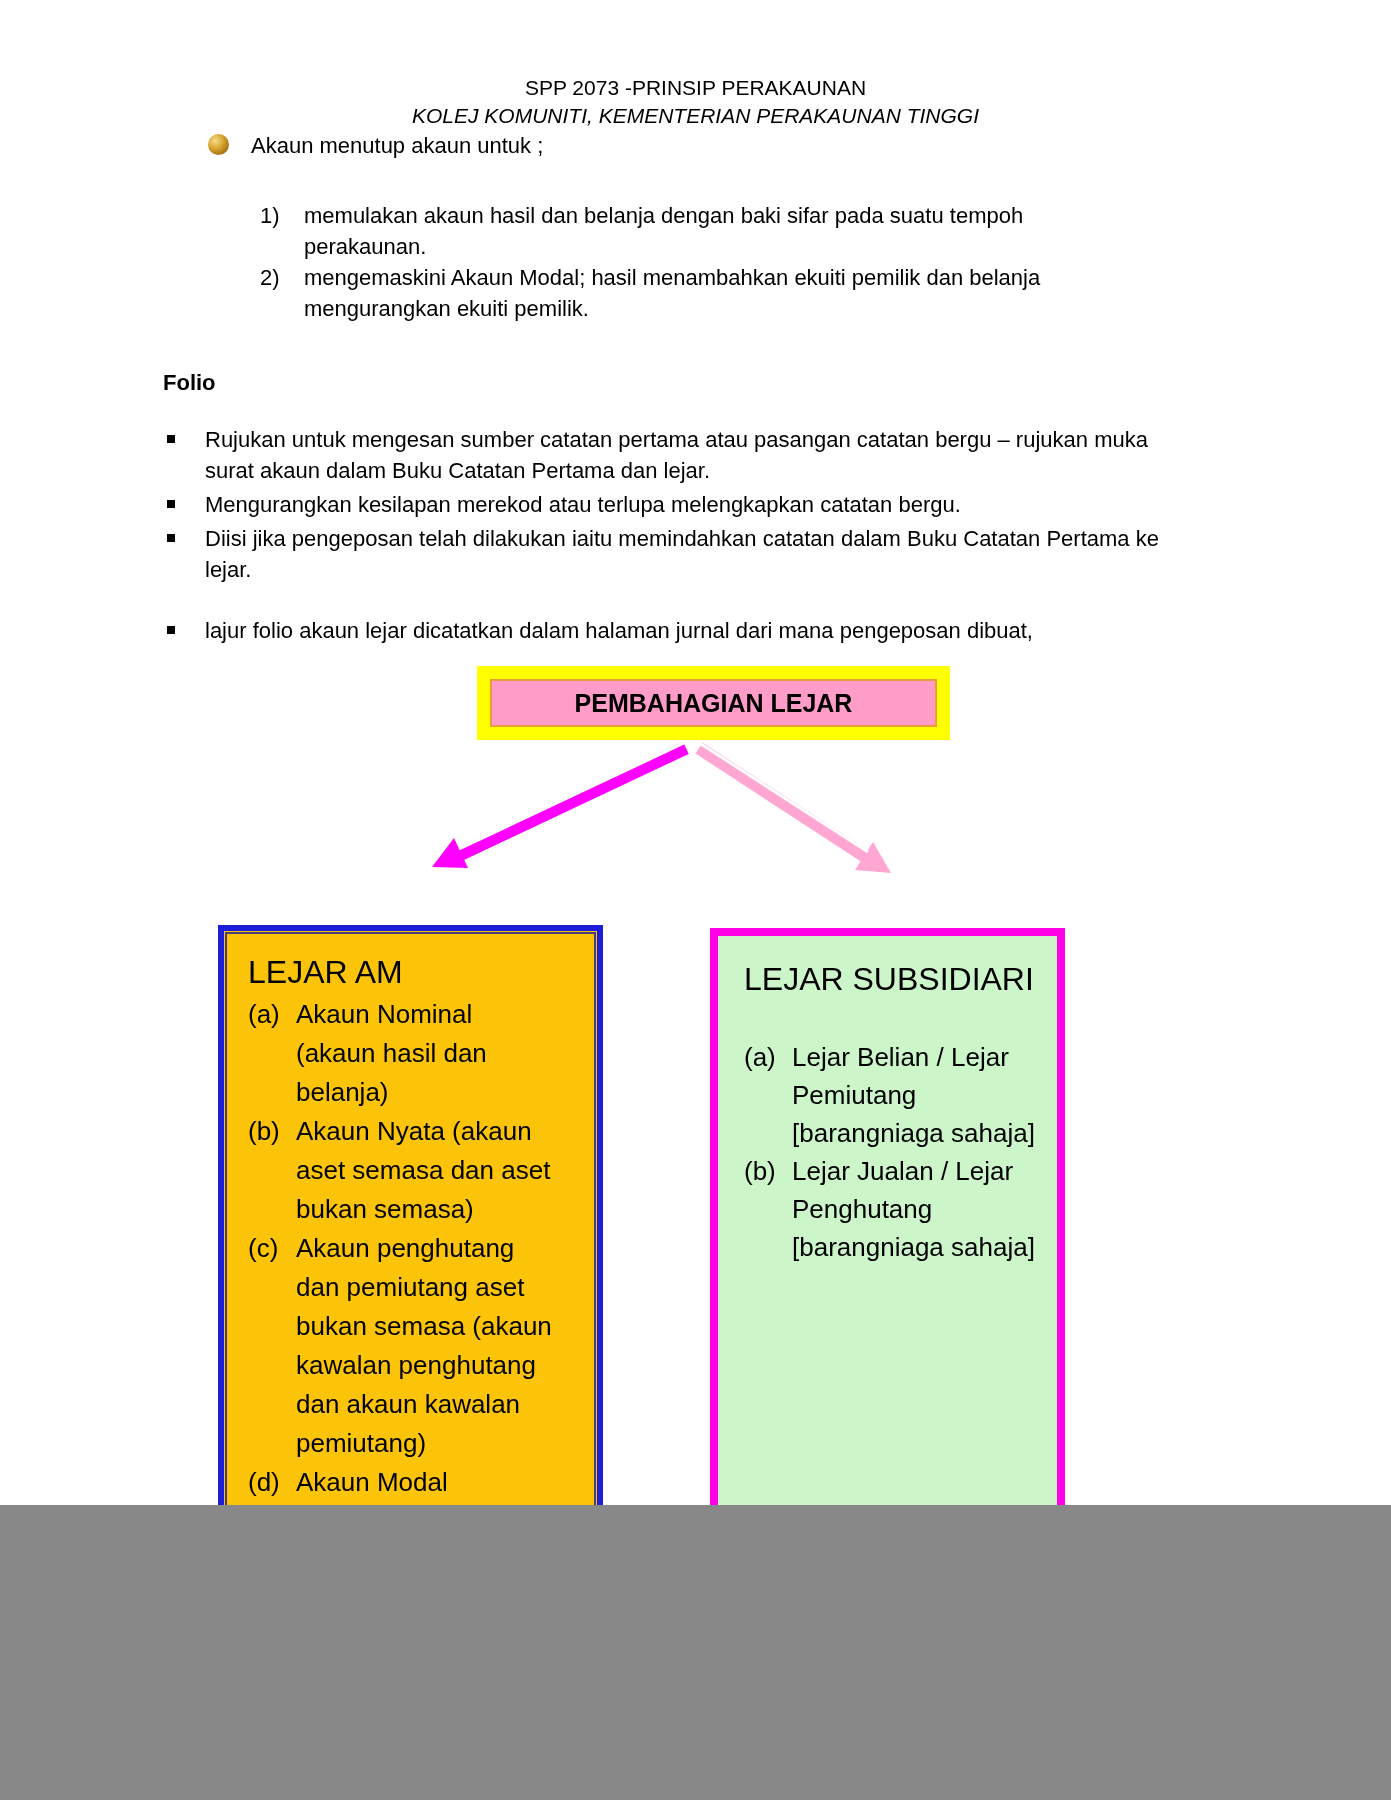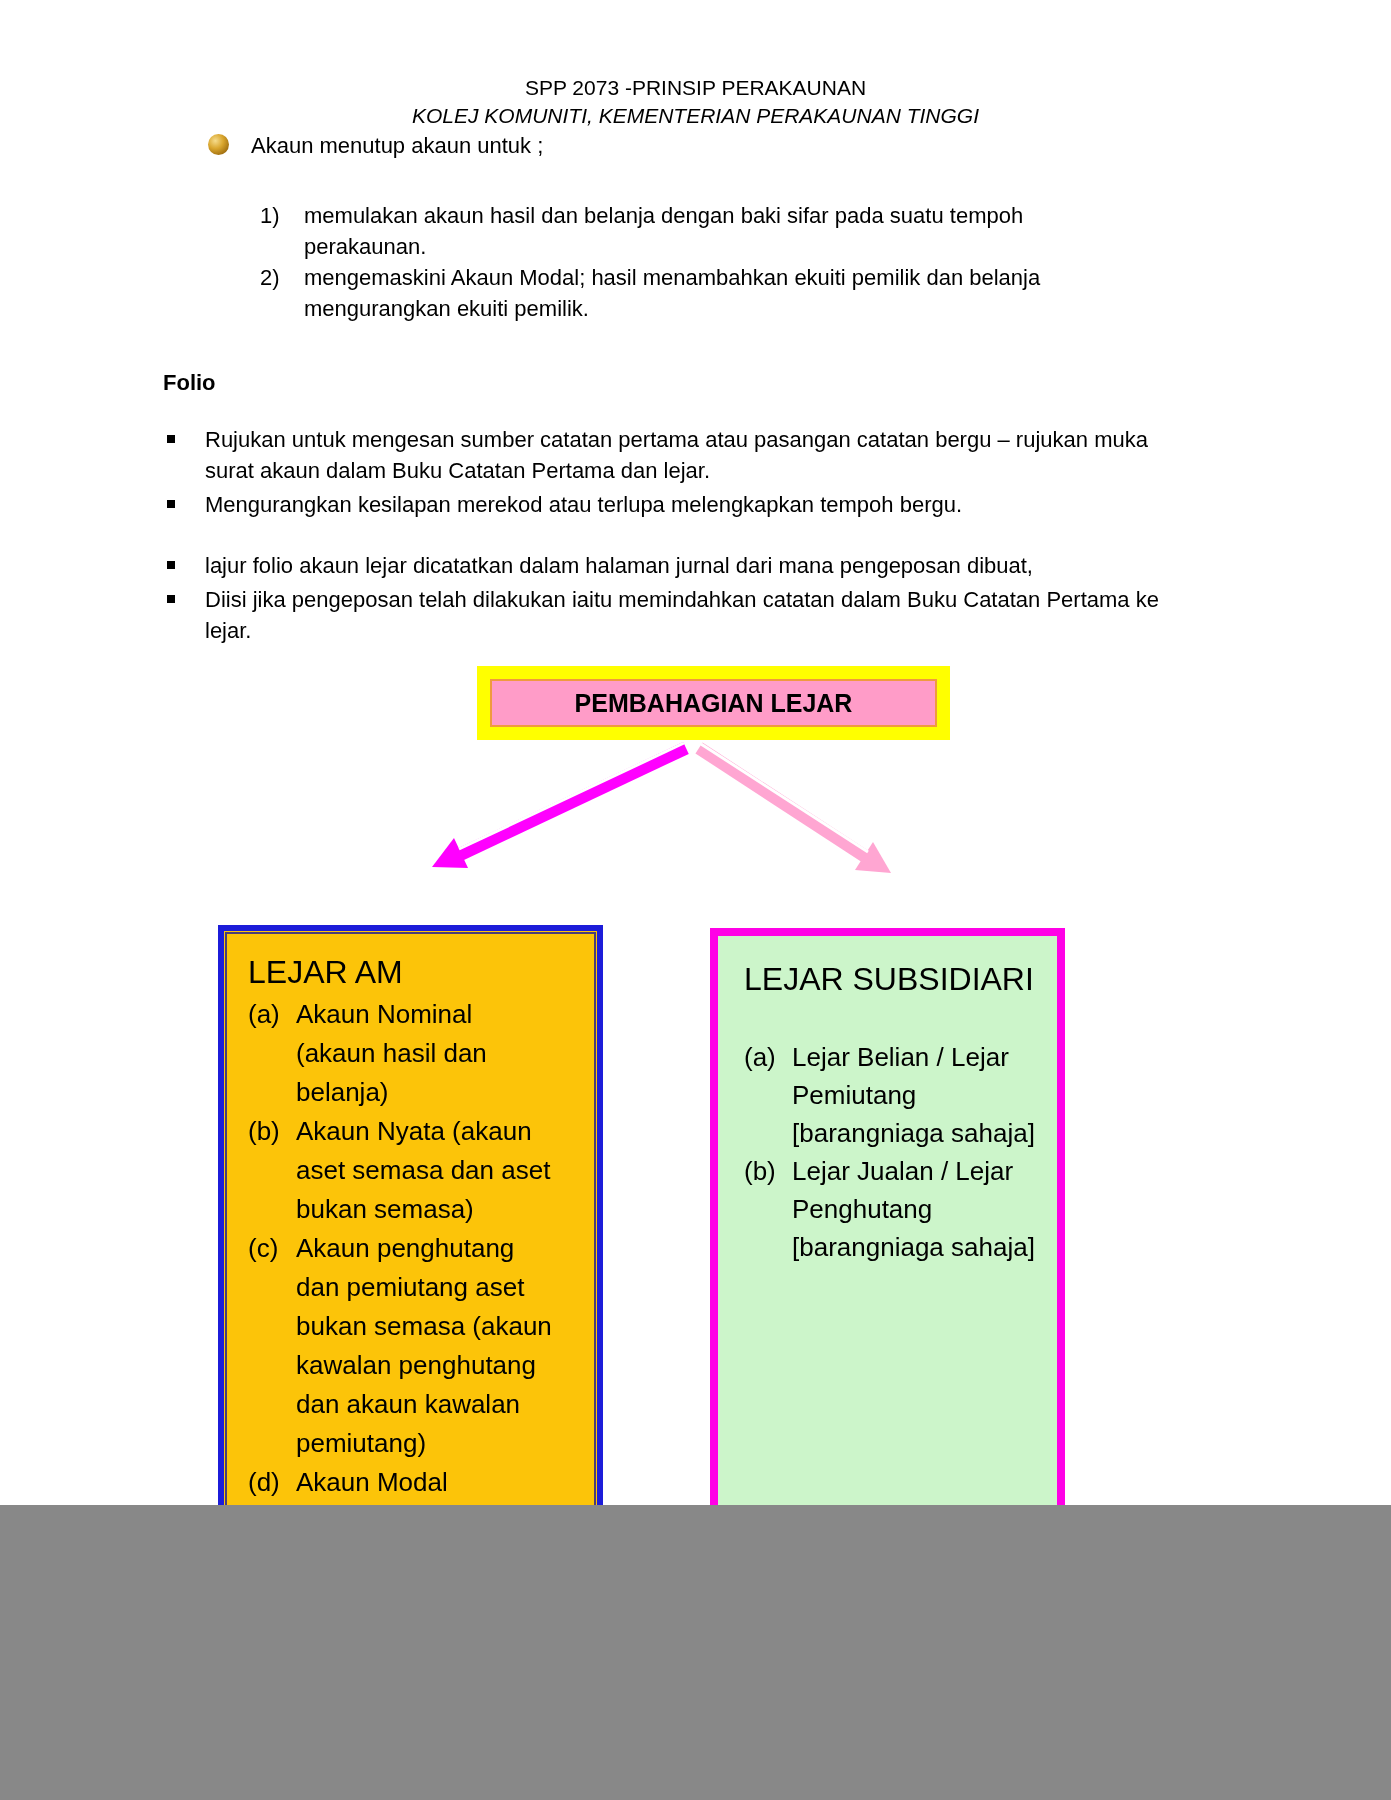--- a/index.html
+++ b/index.html
@@ -113,31 +113,31 @@
 
   <div class="folio-heading">Folio</div>
   <div class="folio-bullets">
     <div class="fb">
       <span class="sq"></span>
       <span class="txt">Rujukan untuk mengesan sumber catatan pertama atau pasangan catatan bergu – rujukan muka surat akaun dalam Buku Catatan Pertama dan lejar.</span>
     </div>
 
     <div class="fb">
       <span class="sq"></span>
-      <span class="txt">Mengurangkan kesilapan merekod atau terlupa melengkapkan tempoh bergu.</span>
+      <span class="txt">Mengurangkan kesilapan merekod atau terlupa melengkapkan catatan bergu.</span>
+    </div>
+
+    <div class="fb">
+      <span class="sq"></span>
+      <span class="txt">Diisi jika pengeposan telah dilakukan iaitu memindahkan catatan dalam Buku Catatan Pertama ke lejar.</span>
     </div>
 
     <div class="fb last">
       <span class="sq"></span>
       <span class="txt">lajur folio akaun lejar dicatatkan dalam halaman jurnal dari mana pengeposan dibuat,</span>
-    </div>
-
-    <div class="fb">
-      <span class="sq"></span>
-      <span class="txt">Diisi jika pengeposan telah dilakukan iaitu memindahkan catatan dalam Buku Catatan Pertama ke lejar.</span>
     </div>
   </div>
 
   <div class="banner">
     <div class="banner-inner">PEMBAHAGIAN LEJAR</div>
   </div>
 
   <svg class="arrows" viewBox="0 0 1391 1800">
     <g>
       <line class="arrow-left-main" x1="686" y1="748" x2="457" y2="856"></line>

